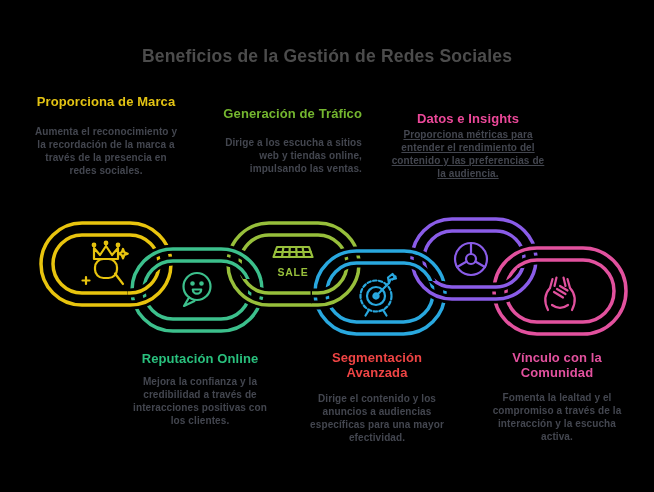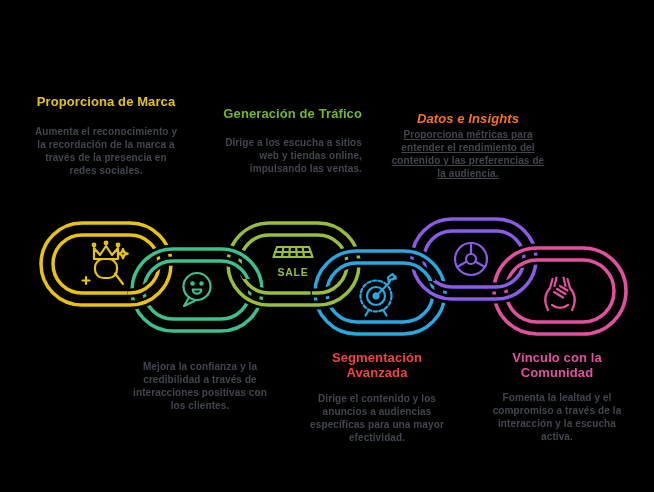--- a/index.html
+++ b/index.html
@@ -25,31 +25,32 @@
   .link rect{fill:none;}
   .halo{stroke:#000000;stroke-width:9;}
   .tube{stroke-width:3.5;}
   .icon{fill:none;stroke-width:2.2;stroke-linecap:round;stroke-linejoin:round;}
 </style>
 </head>
 <body>
 
 <div id="canvas">
 
+  <h1 id="main-title" style="color: rgb(76, 76, 76);">Beneficios de la Gestión de Redes Sociales</h1>
 
   <div class="benefit" id="b-visibilidad">
     <h2 style="color: rgb(227, 195, 19);">Proporciona de Marca</h2>
     <p style="color: rgb(67, 70, 79);">Aumenta el reconocimiento y la recordación de la marca a través de la presencia en redes sociales.</p>
   </div>
   <div class="benefit" id="b-trafico">
     <h2 style="color: rgb(116, 182, 47);">Generación de Tráfico</h2>
     <p style="color: rgb(67, 70, 79);">Dirige a los escucha a sitios web y tiendas online, impulsando las ventas.</p>
   </div>
   <div class="benefit" id="b-datos">
-    <h2 style="color: #f97316; font-style: italic;">Datos e Insights</h2>
+    <h2 style="color: #ec4899;">Datos e Insights</h2>
     <p style="color: rgb(67, 70, 79);">Proporciona métricas para entender el rendimiento del contenido y las preferencias de la audiencia.</p>
   </div>
 
   <svg id="chain-svg" width="654" height="492" viewBox="0 0 654 492">
     <defs>
       <clipPath id="f1">
           <rect x="128" y="272" width="50" height="42"></rect>
         </clipPath>
       <clipPath id="f2">
           <rect x="220" y="240" width="54" height="39"></rect>
@@ -170,20 +171,21 @@
       </g>
     <g clip-path="url(#f4)">
         <use href="#link-4"></use>
       </g>
     <g clip-path="url(#f5)">
         <use href="#link-5"></use>
       </g>
   </svg>
 
   <div class="benefit" id="b-reputacion">
+    <h2 style="color: rgb(41, 192, 125);">Reputación Online</h2>
     <p style="color: rgb(67, 70, 79);">Mejora la confianza y la credibilidad a través de interacciones positivas con los clientes.</p>
   </div>
   <div class="benefit" id="b-segmentacion">
     <h2 style="color: #ef4444;">Segmentación Avanzada</h2>
     <p style="color: rgb(67, 70, 79);">Dirige el contenido y los anuncios a audiencias específicas para una mayor efectividad.</p>
   </div>
   <div class="benefit" id="b-vinculo">
     <h2 style="color: rgb(226, 81, 158);">Vínculo con la Comunidad</h2>
     <p style="color: rgb(67, 70, 79);">Fomenta la lealtad y el compromiso a través de la interacción y la escucha activa.</p>
   </div>

